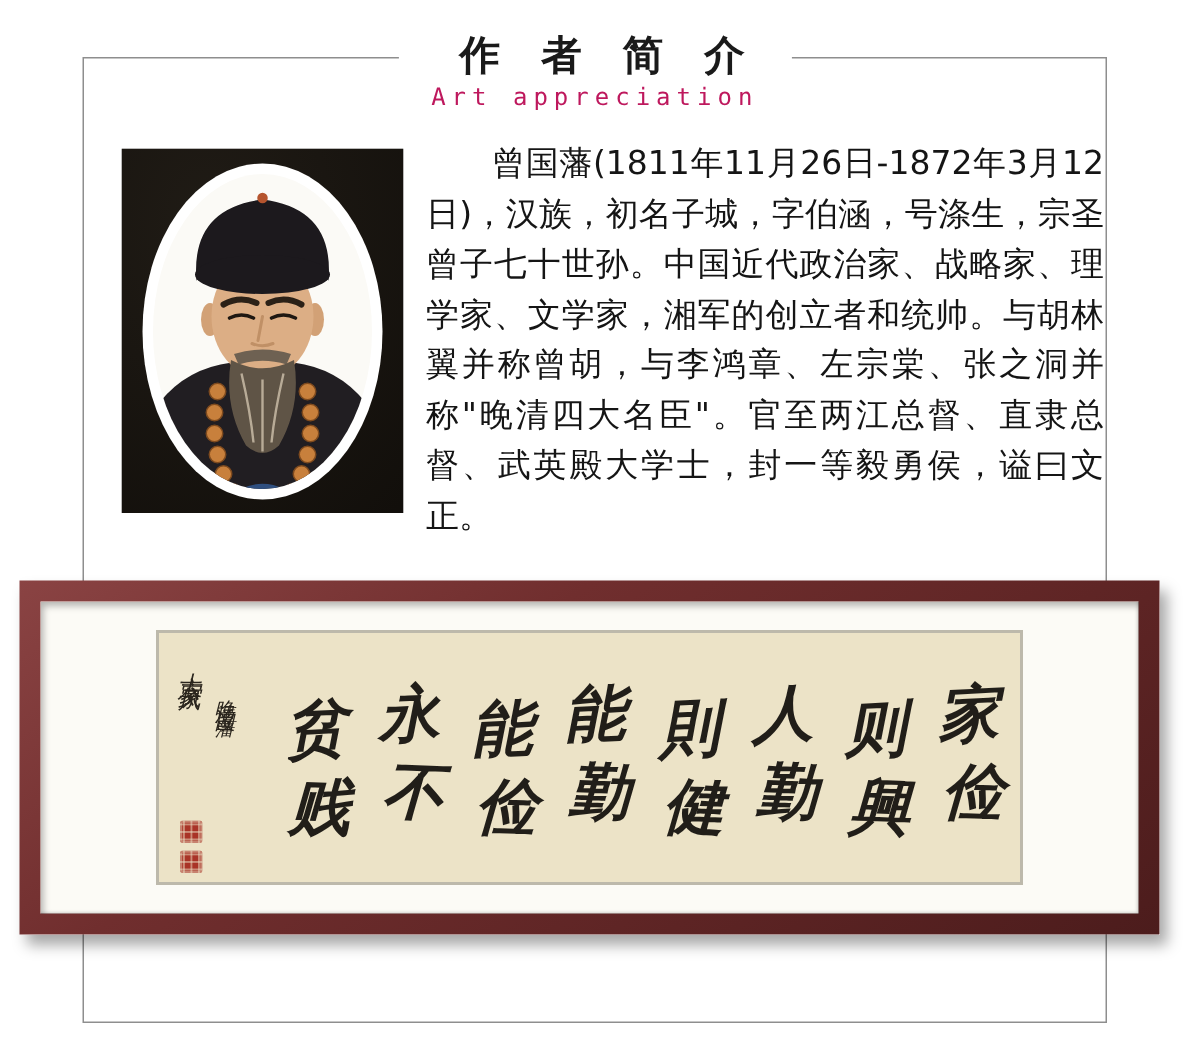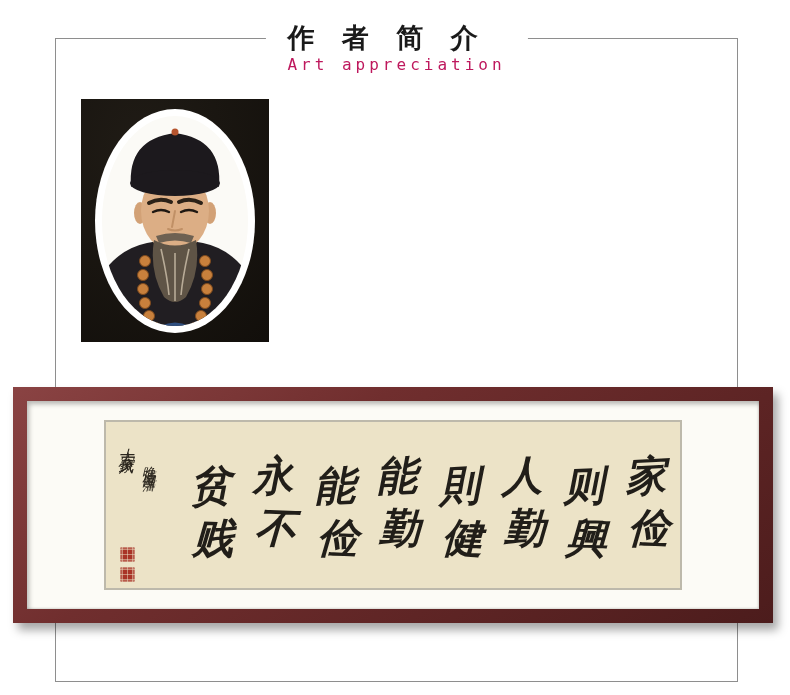--- a/index.html
+++ b/index.html
@@ -9,21 +9,21 @@
 
   
   .author-box {
     position:absolute; left:55px; top:38px; width:683px; height:644px;
     border:1px solid #8e8e8e; background:#ffffff;
   }
 
   
   .box-header {
     position:absolute; top:-19px; left:50%; transform:translateX(-50%);
-    background:#ffffff; padding:0 22px; text-align:left; white-space:nowrap;
+    background:#ffffff; padding:0 22px; text-align:right; white-space:nowrap;
   }
   .title-cn {
     font-size:27px; line-height:36px; letter-spacing:9px; font-weight:600;
     color:#1a1a1a;
   }
   .title-en {
     font-size:16px; line-height:18px; letter-spacing:4px; color:#be185d;
     font-family:"DejaVu Sans Mono","Liberation Mono",monospace;
   }
 
@@ -149,20 +149,21 @@
           <circle cx="126" cy="190" r="5.5"></circle>
             <circle cx="124" cy="204" r="5.5"></circle>
           <circle cx="120" cy="217" r="5.5"></circle>
             <circle cx="114" cy="229" r="5.5"></circle>
           <circle cx="106" cy="238" r="5.5"></circle>
         </g>
       </g>
     </svg>
   </div>
 
+  <p class="bio">曾国藩(1811年11月26日-1872年3月12日)，汉族，初名子城，字伯涵，号涤生，宗圣曾子七十世孙。中国近代政治家、战略家、理学家、文学家，湘军的创立者和统帅。与胡林翼并称曾胡，与李鸿章、左宗棠、张之洞并称"晚清四大名臣"。官至两江总督、直隶总督、武英殿大学士，封一等毅勇侯，谥曰文正。</p>
 
 </div>
 
 <div class="frame">
   <div class="mat">
     <div class="paper">
 
       <div class="signature">
         <div class="sig-col sig-col-1">十六字家风</div>
         <div class="sig-col sig-col-2">晚清曾国藩</div>

